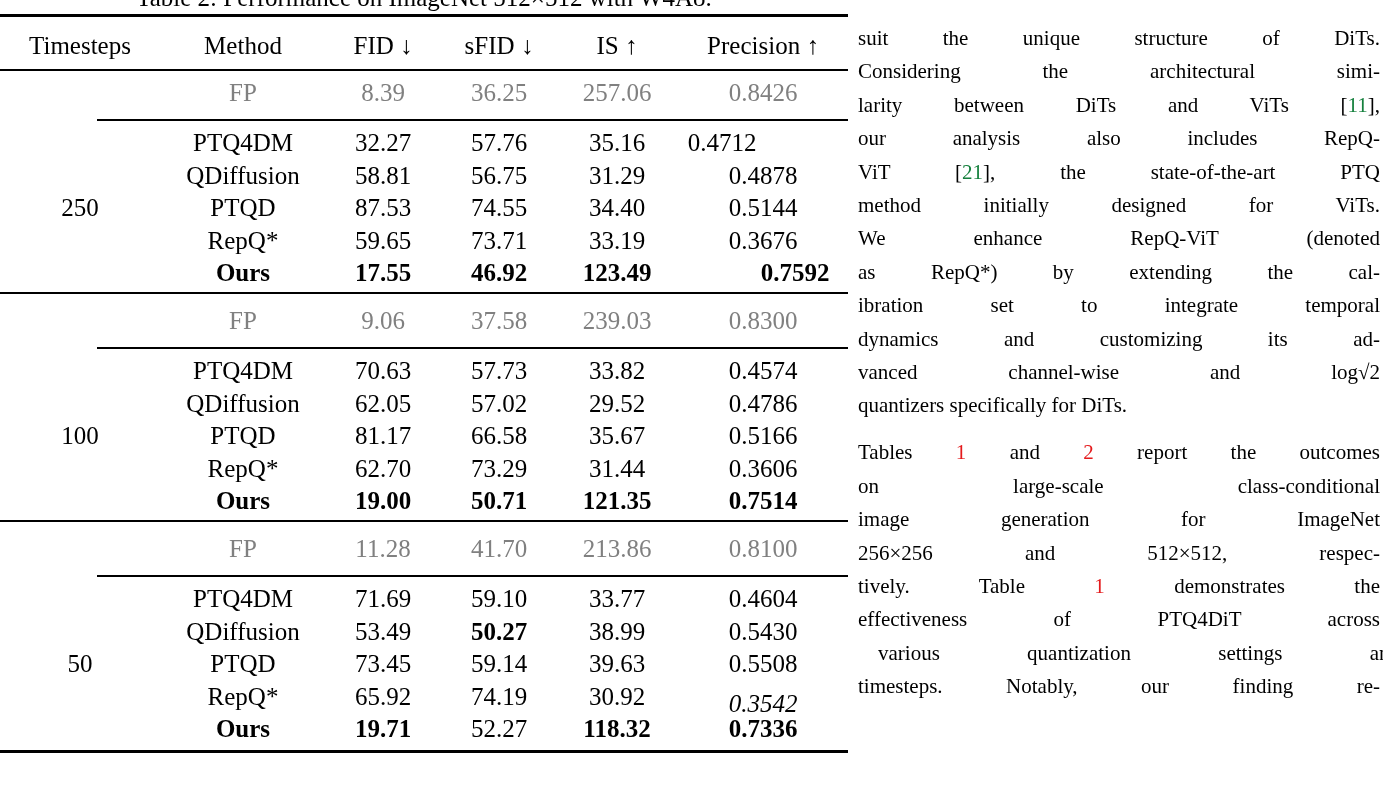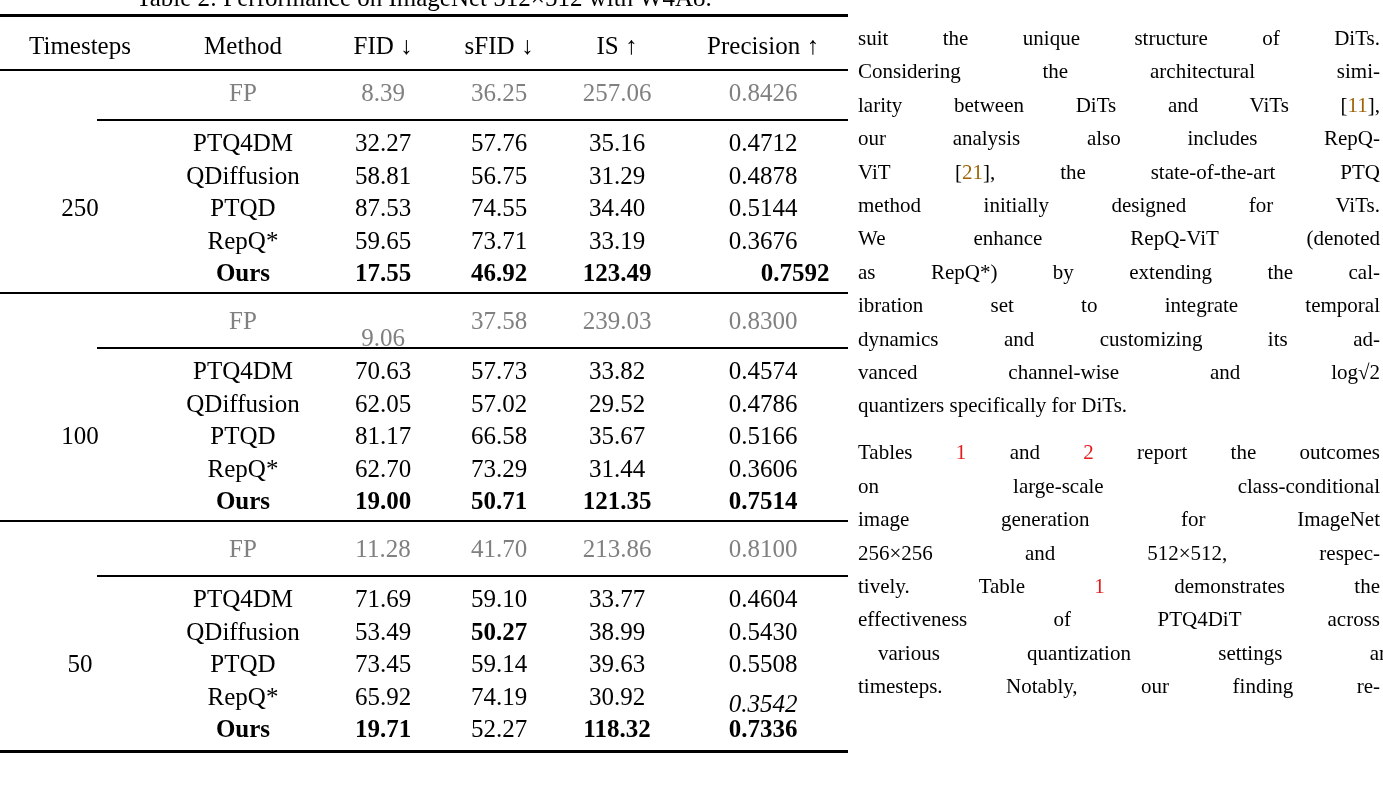--- a/index.html
+++ b/index.html
@@ -13,21 +13,21 @@
   .rule.thin { height:1.5px; }
   .rule.partial { left:97px; width:751px; height:1.5px; }
   .cell { position:absolute; font-size:25px; line-height:32px; white-space:nowrap;
           transform:translateX(-50%); }
   .fp { color:#808080; }
   .bold { font-weight:bold; }
   .text-col { position:absolute; left:858px; top:0; width:522px; }
   .line { position:absolute; left:0; width:522px; font-size:21px; line-height:32px;
           white-space:nowrap; text-align:justify; text-align-last:justify; }
   .line.last { text-align-last:left; }
-  .cite-blue { color:#a16207; }
+  .cite-blue { color:#15803d; }
   .ref-red { color:#e41a1c; }
 </style>
 </head>
 <body>
 
 <div class="caption">Table 2: Performance on ImageNet 512×512 with W4A8.</div>
 
 <div class="table-wrap" id="table">
     <div class="rule thick" style="top: 14px;"></div>
     <div class="cell" style="left: 80px; top: 30px;">Timesteps</div>
@@ -40,21 +40,21 @@
     <div class="cell fp" style="left: 243px; top: 77px;">FP</div>
     <div class="cell fp" style="left: 383px; top: 77px;">8.39</div>
     <div class="cell fp" style="left: 499px; top: 77px;">36.25</div>
     <div class="cell fp" style="left: 617px; top: 77px;">257.06</div>
     <div class="cell fp" style="left: 763px; top: 77px;">0.8426</div>
     <div class="rule partial" style="top: 119px;"></div>
     <div class="cell" style="left: 243px; top: 127px;">PTQ4DM</div>
     <div class="cell" style="left: 383px; top: 127px;">32.27</div>
     <div class="cell" style="left: 499px; top: 127px;">57.76</div>
     <div class="cell" style="left: 617px; top: 127px;">35.16</div>
-    <div class="cell" style="left: 763px; top: 127px;">0.4712</div>
+    <div class="cell" style="left: 722px; top: 127px;">0.4712</div>
     <div class="cell" style="left: 243px; top: 159.5px;">QDiffusion</div>
     <div class="cell" style="left: 383px; top: 159.5px;">58.81</div>
     <div class="cell" style="left: 499px; top: 159.5px;">56.75</div>
     <div class="cell" style="left: 617px; top: 159.5px;">31.29</div>
     <div class="cell" style="left: 763px; top: 159.5px;">0.4878</div>
     <div class="cell" style="left: 243px; top: 192px;">PTQD</div>
     <div class="cell" style="left: 383px; top: 192px;">87.53</div>
     <div class="cell" style="left: 499px; top: 192px;">74.55</div>
     <div class="cell" style="left: 617px; top: 192px;">34.40</div>
     <div class="cell" style="left: 763px; top: 192px;">0.5144</div>
@@ -64,21 +64,21 @@
     <div class="cell" style="left: 617px; top: 224.5px;">33.19</div>
     <div class="cell" style="left: 763px; top: 224.5px;">0.3676</div>
     <div class="cell bold" style="left: 243px; top: 257px;">Ours</div>
     <div class="cell bold" style="left: 383px; top: 257px;">17.55</div>
     <div class="cell bold" style="left: 499px; top: 257px;">46.92</div>
     <div class="cell bold" style="left: 617px; top: 257px;">123.49</div>
     <div class="cell bold" style="left: 795px; top: 257px;">0.7592</div>
     <div class="cell" style="left: 80px; top: 192px;">250</div>
     <div class="rule thin" style="top: 292px;"></div>
     <div class="cell fp" style="left: 243px; top: 305px;">FP</div>
-    <div class="cell fp" style="left: 383px; top: 322px;">9.06</div>
+    <div class="cell fp" style="left: 383px; top: 305px;">9.06</div>
     <div class="cell fp" style="left: 499px; top: 305px;">37.58</div>
     <div class="cell fp" style="left: 617px; top: 305px;">239.03</div>
     <div class="cell fp" style="left: 763px; top: 305px;">0.8300</div>
     <div class="rule partial" style="top: 347px;"></div>
     <div class="cell" style="left: 243px; top: 355px;">PTQ4DM</div>
     <div class="cell" style="left: 383px; top: 355px;">70.63</div>
     <div class="cell" style="left: 499px; top: 355px;">57.73</div>
     <div class="cell" style="left: 617px; top: 355px;">33.82</div>
     <div class="cell" style="left: 763px; top: 355px;">0.4574</div>
     <div class="cell" style="left: 243px; top: 387.5px;">QDiffusion</div>

